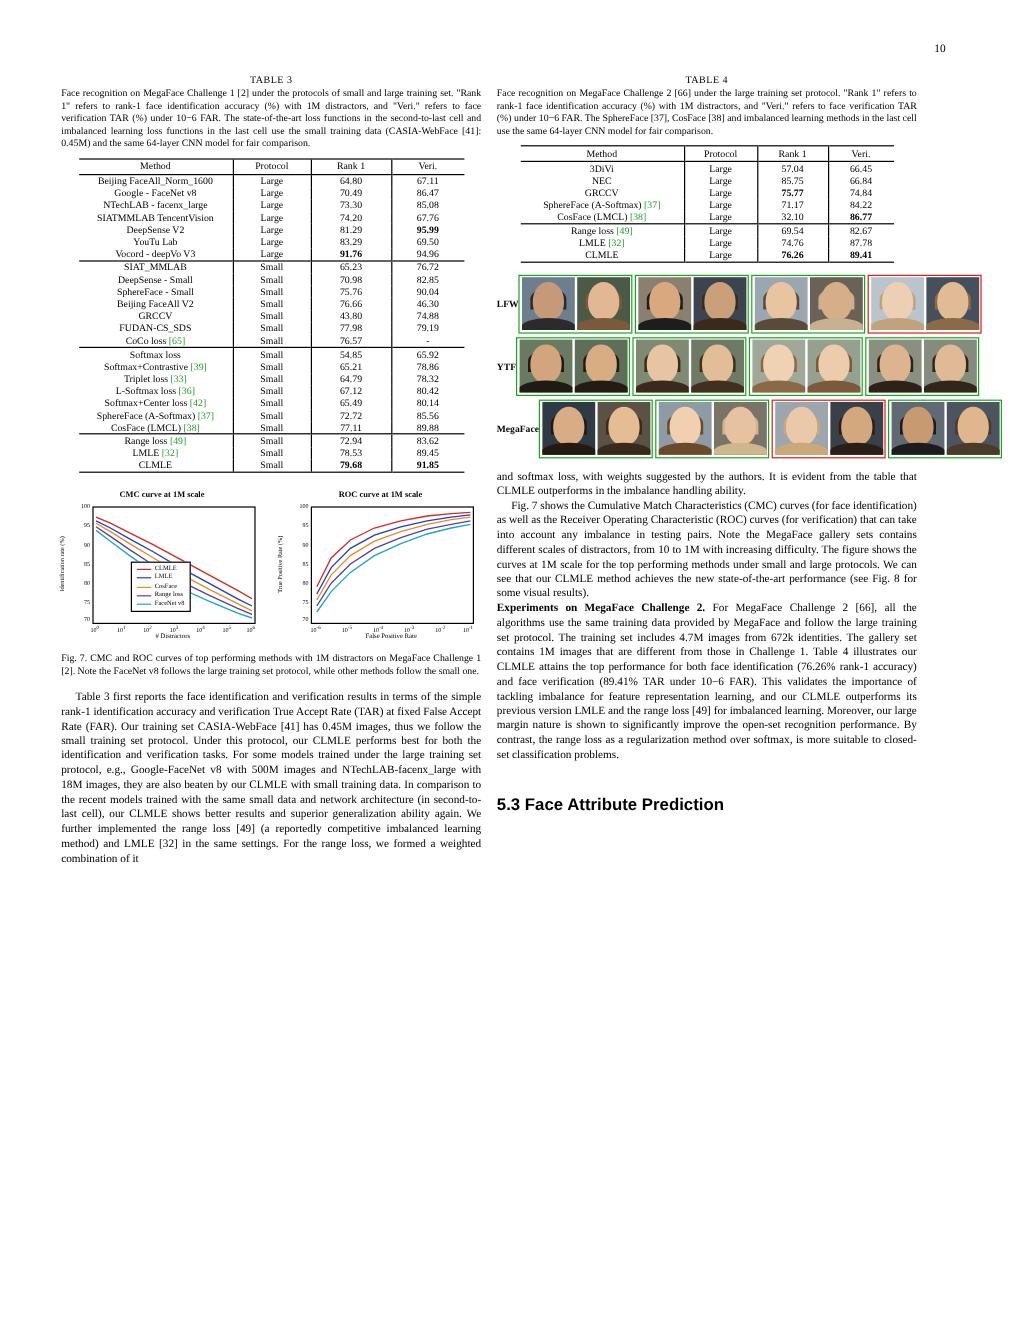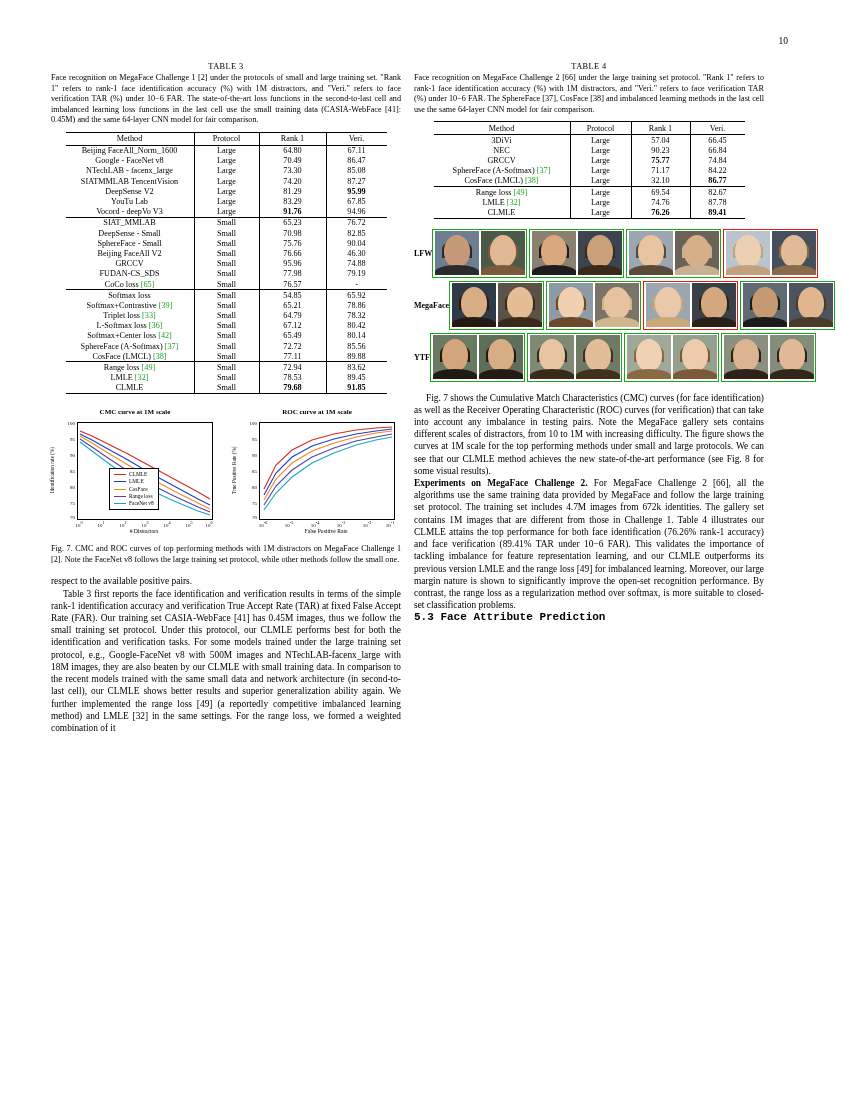--- a/index.html
+++ b/index.html
@@ -112,22 +112,22 @@
 
   
   .bodytext p{
     font-size:9.4px;line-height:1.3;text-align:justify;
     margin:0;text-indent:12px;
   }
   .bodytext p.noind{text-indent:0;}
   .bodytext{margin-top:10px;}
 
   h3.sec{
-    font-size:11px;font-weight:bold;margin:0 0 3px 0;
-    font-family:Liberation Mono, monospace;
+    font-size:14px;font-weight:bold;margin:26px 0 3px 0;
+    font-family:Liberation Sans, sans-serif;
   }
 
   
   .fig8{
     margin-top:10px;width:350px;
   }
   .photo-row{
     display:flex;align-items:center;margin-bottom:3px;
   }
   .row-label{
@@ -185,33 +185,33 @@
         <tr class="">
           <td class="c-method">NTechLAB - facenx_large</td>
           <td class="c-proto vline">Large</td>
           <td class="c-rank vline">73.30</td>
           <td class="c-veri vline">85.08</td>
         </tr>
         <tr class="">
           <td class="c-method">SIATMMLAB TencentVision</td>
           <td class="c-proto vline">Large</td>
           <td class="c-rank vline">74.20</td>
-          <td class="c-veri vline">87.27</td>
+          <td class="c-veri vline">67.76</td>
         </tr>
         <tr class="">
           <td class="c-method">DeepSense V2</td>
           <td class="c-proto vline">Large</td>
           <td class="c-rank vline">81.29</td>
           <td class="c-veri vline b">95.99</td>
         </tr>
         <tr class="">
           <td class="c-method">YouTu Lab</td>
           <td class="c-proto vline">Large</td>
           <td class="c-rank vline">83.29</td>
-          <td class="c-veri vline">67.85</td>
+          <td class="c-veri vline">69.50</td>
         </tr>
         <tr class="">
           <td class="c-method">Vocord - deepVo V3</td>
           <td class="c-proto vline">Large</td>
           <td class="c-rank vline b">91.76</td>
           <td class="c-veri vline">94.96</td>
         </tr>
         <tr class="seprow">
           <td class="c-method">SIAT_MMLAB</td>
           <td class="c-proto vline">Small</td>
@@ -232,21 +232,21 @@
         </tr>
         <tr class="">
           <td class="c-method">Beijing FaceAll V2</td>
           <td class="c-proto vline">Small</td>
           <td class="c-rank vline">76.66</td>
           <td class="c-veri vline">46.30</td>
         </tr>
         <tr class="">
           <td class="c-method">GRCCV</td>
           <td class="c-proto vline">Small</td>
-          <td class="c-rank vline">95.96</td>
+          <td class="c-rank vline">43.80</td>
           <td class="c-veri vline">74.88</td>
         </tr>
         <tr class="">
           <td class="c-method">FUDAN-CS_SDS</td>
           <td class="c-proto vline">Small</td>
           <td class="c-rank vline">77.98</td>
           <td class="c-veri vline">79.19</td>
         </tr>
         <tr class="">
           <td class="c-method">CoCo loss <span class="ref">[65]</span></td>
@@ -408,21 +408,20 @@
               <span style="left:131px">10<sup>-1</sup></span>
           </div>
           <div class="xlab">False Positive Rate</div>
         </div>
       </div>
     </div>
     <div class="fig-caption">Fig. 7. CMC and ROC curves of top performing methods with 1M distractors on MegaFace Challenge 1 [2]. Note the FaceNet v8 follows the large training set protocol, while other methods follow the small one.</div>
   </div>
 
   <div class="bodytext">
-    <p class="noind">respect to the available positive pairs.</p>
     <p>Table 3 first reports the face identification and verification results in terms of the simple rank-1 identification accuracy and verification True Accept Rate (TAR) at fixed False Accept Rate (FAR). Our training set CASIA-WebFace [41] has 0.45M images, thus we follow the small training set protocol. Under this protocol, our CLMLE performs best for both the identification and verification tasks. For some models trained under the large training set protocol, e.g., Google-FaceNet v8 with 500M images and NTechLAB-facenx_large with 18M images, they are also beaten by our CLMLE with small training data. In comparison to the recent models trained with the same small data and network architecture (in second-to-last cell), our CLMLE shows better results and superior generalization ability again. We further implemented the range loss [49] (a reportedly competitive imbalanced learning method) and LMLE [32] in the same settings. For the range loss, we formed a weighted combination of it</p>
   </div>
 </div>
 
 <div class="col col-right">
 
   <div class="tbl-label">TABLE 4</div>
   <div class="tbl-caption">Face recognition on MegaFace Challenge 2 [66] under the large training set protocol. "Rank 1" refers to rank-1 face identification accuracy (%) with 1M distractors, and "Veri." refers to face verification TAR (%) under 10−6 FAR. The SphereFace [37], CosFace [38] and imbalanced learning methods in the last cell use the same 64-layer CNN model for fair comparison.</div>
 
   <table class="data t4">
@@ -435,21 +434,21 @@
         </tr>
         <tr class="">
           <td class="c-method">3DiVi</td>
           <td class="c-proto vline">Large</td>
           <td class="c-rank vline">57.04</td>
           <td class="c-veri vline">66.45</td>
         </tr>
         <tr class="">
           <td class="c-method">NEC</td>
           <td class="c-proto vline">Large</td>
-          <td class="c-rank vline">90.23</td>
+          <td class="c-rank vline">85.75</td>
           <td class="c-veri vline">66.84</td>
         </tr>
         <tr class="">
           <td class="c-method">GRCCV</td>
           <td class="c-proto vline">Large</td>
           <td class="c-rank vline b">75.77</td>
           <td class="c-veri vline">74.84</td>
         </tr>
         <tr class="">
           <td class="c-method">SphereFace (A-Softmax) <span class="ref">[37]</span></td>
@@ -541,20 +540,81 @@
                 <div class="cell" style="background:#46505c">
                   <div class="hair" style="background:#8a6a48"></div>
                   <div class="face" style="background:#e0bb96"></div>
                   <div class="shoulder" style="background:#8a6a48"></div>
                 </div>
               </div>
             </div>
           </div>
         </div>
         <div class="photo-row">
+          <div class="row-label">YTF</div>
+          <div class="cells">
+            <div class="cellwrap green">
+              <div style="display:flex;gap:2px">
+                <div class="cell" style="background:#6a7a62">
+                  <div class="hair" style="background:#201a14"></div>
+                  <div class="face" style="background:#d2a57c"></div>
+                  <div class="shoulder" style="background:#201a14"></div>
+                </div>
+                <div class="cell" style="background:#5e6e58">
+                  <div class="hair" style="background:#241c14"></div>
+                  <div class="face" style="background:#d8ad84"></div>
+                  <div class="shoulder" style="background:#241c14"></div>
+                </div>
+              </div>
+            </div>
+            <div class="cellwrap green">
+              <div style="display:flex;gap:2px">
+                <div class="cell" style="background:#7e8a74">
+                  <div class="hair" style="background:#3a2a1c"></div>
+                  <div class="face" style="background:#e8c5a2"></div>
+                  <div class="shoulder" style="background:#3a2a1c"></div>
+                </div>
+                <div class="cell" style="background:#6e7a66">
+                  <div class="hair" style="background:#42301e"></div>
+                  <div class="face" style="background:#e2bd98"></div>
+                  <div class="shoulder" style="background:#42301e"></div>
+                </div>
+              </div>
+            </div>
+            <div class="cellwrap green">
+              <div style="display:flex;gap:2px">
+                <div class="cell" style="background:#a0a89a">
+                  <div class="hair" style="background:#8a6a44"></div>
+                  <div class="face" style="background:#efd2b4"></div>
+                  <div class="shoulder" style="background:#8a6a44"></div>
+                </div>
+                <div class="cell" style="background:#96a08e">
+                  <div class="hair" style="background:#7a5a38"></div>
+                  <div class="face" style="background:#ecccac"></div>
+                  <div class="shoulder" style="background:#7a5a38"></div>
+                </div>
+              </div>
+            </div>
+            <div class="cellwrap green">
+              <div style="display:flex;gap:2px">
+                <div class="cell" style="background:#8a9080">
+                  <div class="hair" style="background:#2e2218"></div>
+                  <div class="face" style="background:#dcb590"></div>
+                  <div class="shoulder" style="background:#2e2218"></div>
+                </div>
+                <div class="cell" style="background:#848c7c">
+                  <div class="hair" style="background:#32261a"></div>
+                  <div class="face" style="background:#e0ba96"></div>
+                  <div class="shoulder" style="background:#32261a"></div>
+                </div>
+              </div>
+            </div>
+          </div>
+        </div>
+        <div class="photo-row">
           <div class="row-label">MegaFace</div>
           <div class="cells">
             <div class="cellwrap green">
               <div style="display:flex;gap:2px">
                 <div class="cell" style="background:#2e3a44">
                   <div class="hair" style="background:#241a12"></div>
                   <div class="face" style="background:#d8ac84"></div>
                   <div class="shoulder" style="background:#241a12"></div>
                 </div>
                 <div class="cell" style="background:#5a5246">
@@ -601,82 +661,22 @@
                 </div>
                 <div class="cell" style="background:#4c5460">
                   <div class="hair" style="background:#4a3a28"></div>
                   <div class="face" style="background:#dfb68e"></div>
                   <div class="shoulder" style="background:#4a3a28"></div>
                 </div>
               </div>
             </div>
           </div>
         </div>
-        <div class="photo-row">
-          <div class="row-label">YTF</div>
-          <div class="cells">
-            <div class="cellwrap green">
-              <div style="display:flex;gap:2px">
-                <div class="cell" style="background:#6a7a62">
-                  <div class="hair" style="background:#201a14"></div>
-                  <div class="face" style="background:#d2a57c"></div>
-                  <div class="shoulder" style="background:#201a14"></div>
-                </div>
-                <div class="cell" style="background:#5e6e58">
-                  <div class="hair" style="background:#241c14"></div>
-                  <div class="face" style="background:#d8ad84"></div>
-                  <div class="shoulder" style="background:#241c14"></div>
-                </div>
-              </div>
-            </div>
-            <div class="cellwrap green">
-              <div style="display:flex;gap:2px">
-                <div class="cell" style="background:#7e8a74">
-                  <div class="hair" style="background:#3a2a1c"></div>
-                  <div class="face" style="background:#e8c5a2"></div>
-                  <div class="shoulder" style="background:#3a2a1c"></div>
-                </div>
-                <div class="cell" style="background:#6e7a66">
-                  <div class="hair" style="background:#42301e"></div>
-                  <div class="face" style="background:#e2bd98"></div>
-                  <div class="shoulder" style="background:#42301e"></div>
-                </div>
-              </div>
-            </div>
-            <div class="cellwrap green">
-              <div style="display:flex;gap:2px">
-                <div class="cell" style="background:#a0a89a">
-                  <div class="hair" style="background:#8a6a44"></div>
-                  <div class="face" style="background:#efd2b4"></div>
-                  <div class="shoulder" style="background:#8a6a44"></div>
-                </div>
-                <div class="cell" style="background:#96a08e">
-                  <div class="hair" style="background:#7a5a38"></div>
-                  <div class="face" style="background:#ecccac"></div>
-                  <div class="shoulder" style="background:#7a5a38"></div>
-                </div>
-              </div>
-            </div>
-            <div class="cellwrap green">
-              <div style="display:flex;gap:2px">
-                <div class="cell" style="background:#8a9080">
-                  <div class="hair" style="background:#2e2218"></div>
-                  <div class="face" style="background:#dcb590"></div>
-                  <div class="shoulder" style="background:#2e2218"></div>
-                </div>
-                <div class="cell" style="background:#848c7c">
-                  <div class="hair" style="background:#32261a"></div>
-                  <div class="face" style="background:#e0ba96"></div>
-                  <div class="shoulder" style="background:#32261a"></div>
-                </div>
-              </div>
-            </div>
-          </div>
-        </div>
       </div>
   </div>
 
   <div class="bodytext">
+    <p class="noind">and softmax loss, with weights suggested by the authors. It is evident from the table that CLMLE outperforms in the imbalance handling ability.</p>
     <p>Fig. 7 shows the Cumulative Match Characteristics (CMC) curves (for face identification) as well as the Receiver Operating Characteristic (ROC) curves (for verification) that can take into account any imbalance in testing pairs. Note the MegaFace gallery sets contains different scales of distractors, from 10 to 1M with increasing difficulty. The figure shows the curves at 1M scale for the top performing methods under small and large protocols. We can see that our CLMLE method achieves the new state-of-the-art performance (see Fig. 8 for some visual results).</p>
     <p class="noind"><b>Experiments on MegaFace Challenge 2.</b><span> For MegaFace Challenge 2 [66], all the algorithms use the same training data provided by MegaFace and follow the large training set protocol. The training set includes 4.7M images from 672k identities. The gallery set contains 1M images that are different from those in Challenge 1. Table 4 illustrates our CLMLE attains the top performance for both face identification (76.26% rank-1 accuracy) and face verification (89.41% TAR under 10−6 FAR). This validates the importance of tackling imbalance for feature representation learning, and our CLMLE outperforms its previous version LMLE and the range loss [49] for imbalanced learning. Moreover, our large margin nature is shown to significantly improve the open-set recognition performance. By contrast, the range loss as a regularization method over softmax, is more suitable to closed-set classification problems.</span></p>
     <h3 class="sec">5.3    Face Attribute Prediction</h3>
   </div>
 </div>
 
 </body></html>

